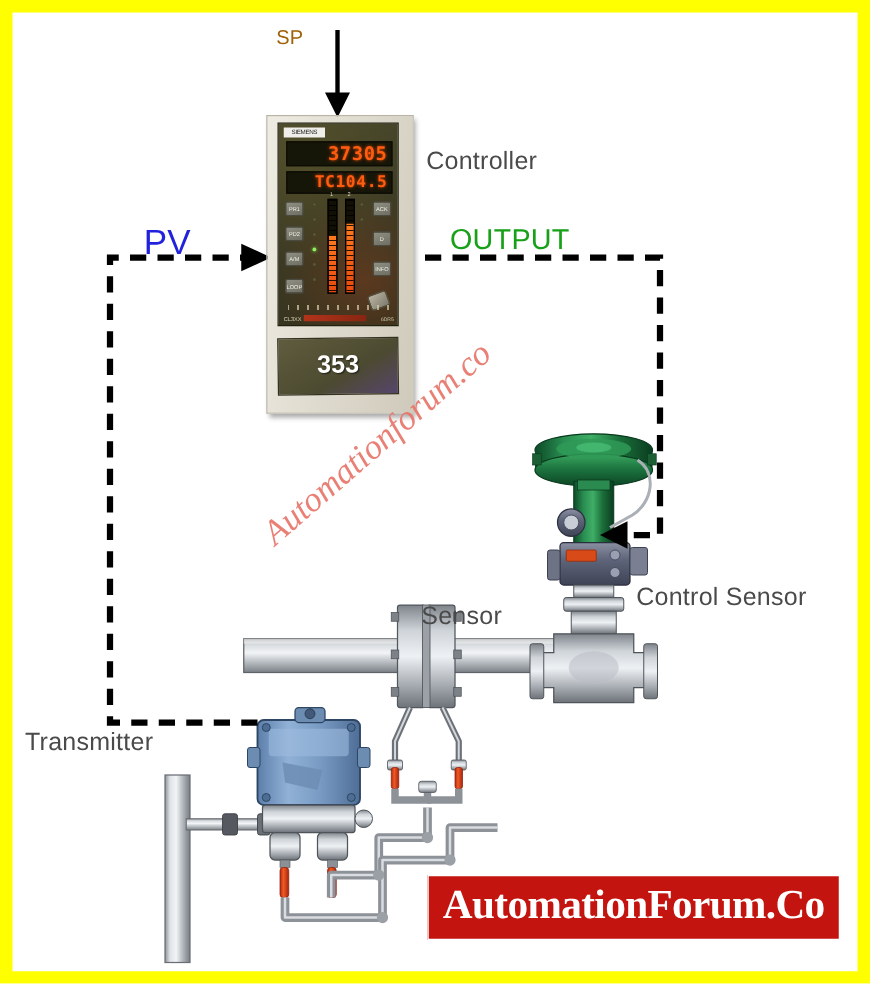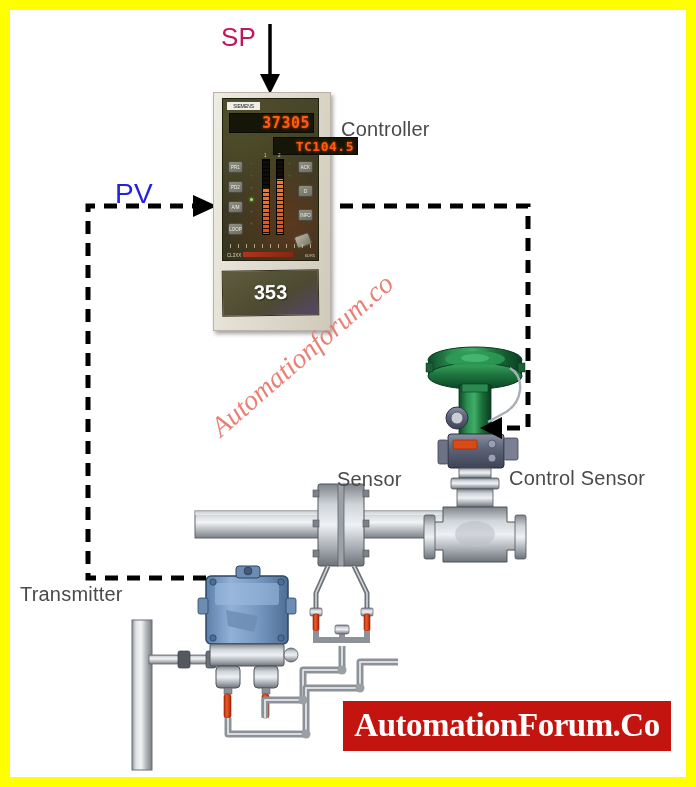--- a/index.html
+++ b/index.html
@@ -38,22 +38,22 @@
     overflow: visible;
   }
   .lbl {
     position: absolute;
     white-space: nowrap;
     color: #4a4a4a;
     font-size: 20px;
     letter-spacing: 0.2px;
   }
   .lbl-sp {
-    color: #be185d;
-    font-size: 26px;
+    color: #a16207;
+    font-size: 16px;
     font-weight: 400;
   }
   .lbl-pv {
     color: #2222dd;
     font-size: 28px;
   }
   .lbl-out {
     color: #18a018;
     font-size: 23px;
   }
@@ -107,21 +107,21 @@
     top: 50%;
     transform: translateY(-50%);
     color: #ff5c10;
     font-family: "DejaVu Sans Mono", monospace;
     font-weight: bold;
     text-shadow: 0 0 3px rgba(255,80,0,.85);
     letter-spacing: 0.5px;
   }
   #seg-upper { left: 6px; top: 14px; width: 85px; height: 20px; }
   #seg-upper .seg-text { font-size: 15px; margin-left: 28px; }
-  #seg-lower { left: 6px; top: 38px; width: 85px; height: 18px; margin-left: 44px; }
+  #seg-lower { left: 6px; top: 38px; width: 85px; height: 18px; }
   #seg-lower .seg-text { font-size: 13px; }
 
   .btn-ctl {
     position: absolute;
     width: 15px; height: 12px;
     background: linear-gradient(160deg,#8f8f84 0%,#6e6e63 100%);
     border: 1px solid #4a4a40;
     border-radius: 2px;
     box-sizing: border-box;
     color: #efefe4;
@@ -501,26 +501,27 @@
 
       <div class="ctrl-lower">
         <div class="ctrl-lower-text">353</div>
       </div>
     </div>
 
     <div class="lbl lbl-sp" style="left:211px; top:12px;">SP</div>
 
     <div class="lbl lbl-pv" style="left:105px; top:168px;">PV</div>
 
+    <div class="lbl lbl-out" style="left:350px; top:168px;">OUTPUT</div>
 
     <div class="lbl" style="left:331px; top:108px;">Controller</div>
 
     <div class="lbl" style="left:499px; top:457px;">Control Sensor</div>
 
-    <div class="lbl" style="left:327px; top:458px;">Sensor</div>
+    <div class="lbl" style="left:327px; top:472px;">Sensor</div>
 
     <div class="lbl" style="left:10px; top:573px;">Transmitter</div>
 
     <div class="watermark">Automationforum.co</div>
 
     <div class="logo">
       <div class="logo-text">AutomationForum.Co</div>
     </div>
 
   </div>

